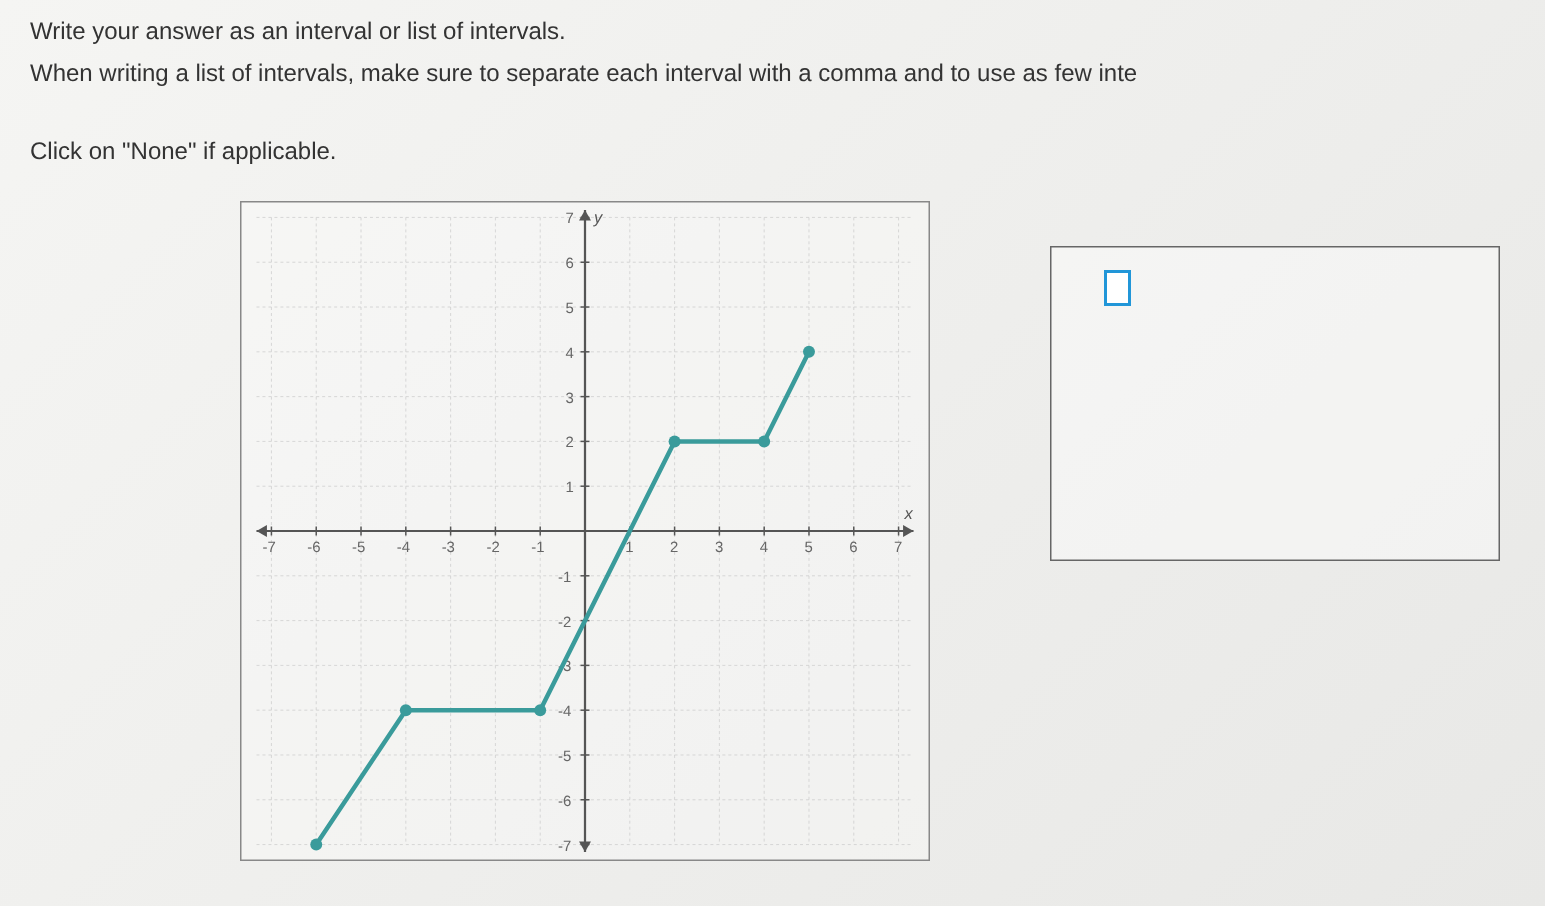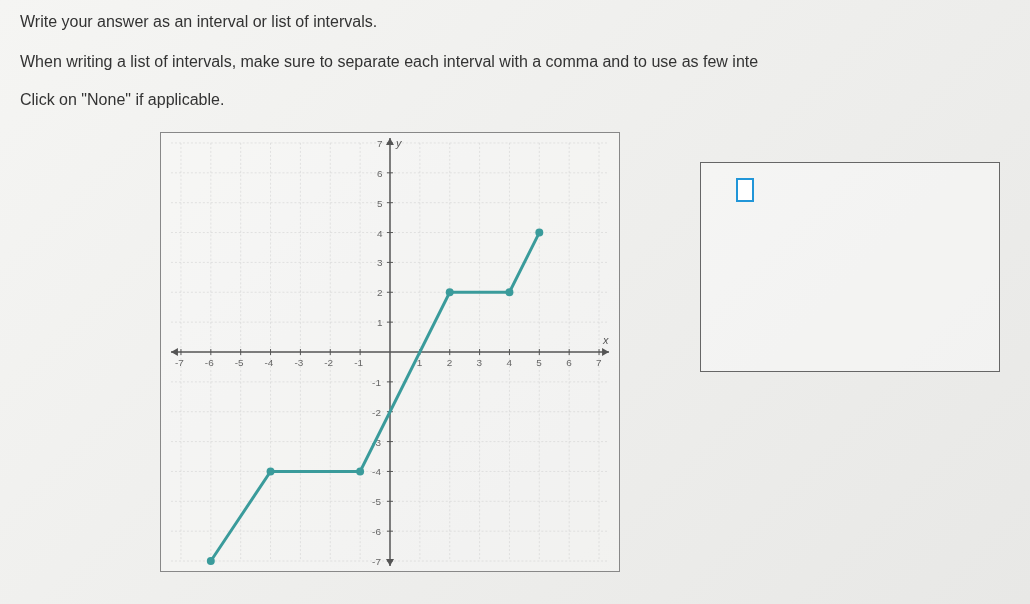--- a/index.html
+++ b/index.html
@@ -12,26 +12,26 @@
       background: linear-gradient(135deg, #f5f5f3 0%, #e8e8e6 100%);
       width: 1030px;
       height: 604px;
       padding: 10px 20px;
       color: #333;
       overflow: hidden;
     }
     .instruction-text {
       font-size: 16px;
       line-height: 1.5;
-      margin-bottom: 16px;
+      margin-bottom: 4px;
     }
     .instruction-text2 {
       font-size: 16px;
       line-height: 1.5;
-      margin-bottom: 14px;
+      margin-bottom: 28px;
       white-space: nowrap;
     }
     .instruction-text3 {
       font-size: 16px;
       line-height: 1.5;
       margin-bottom: 20px;
     }
     .content-row {
       display: flex;
       gap: 80px;

